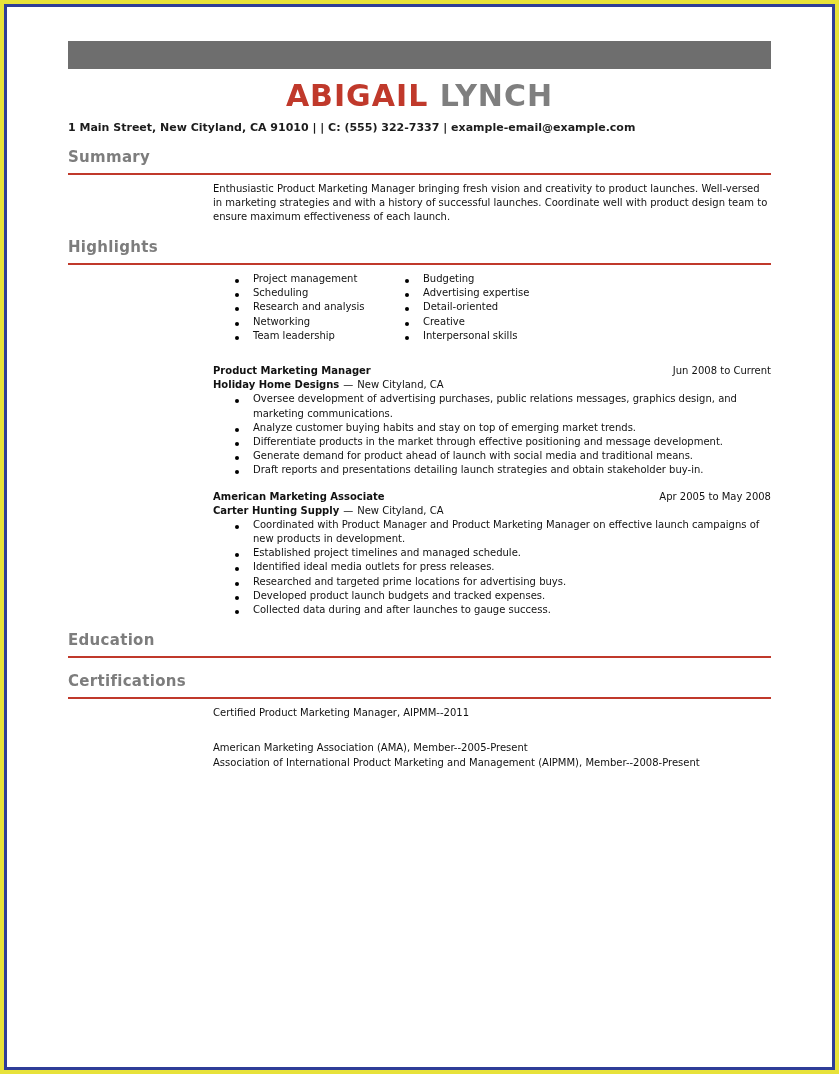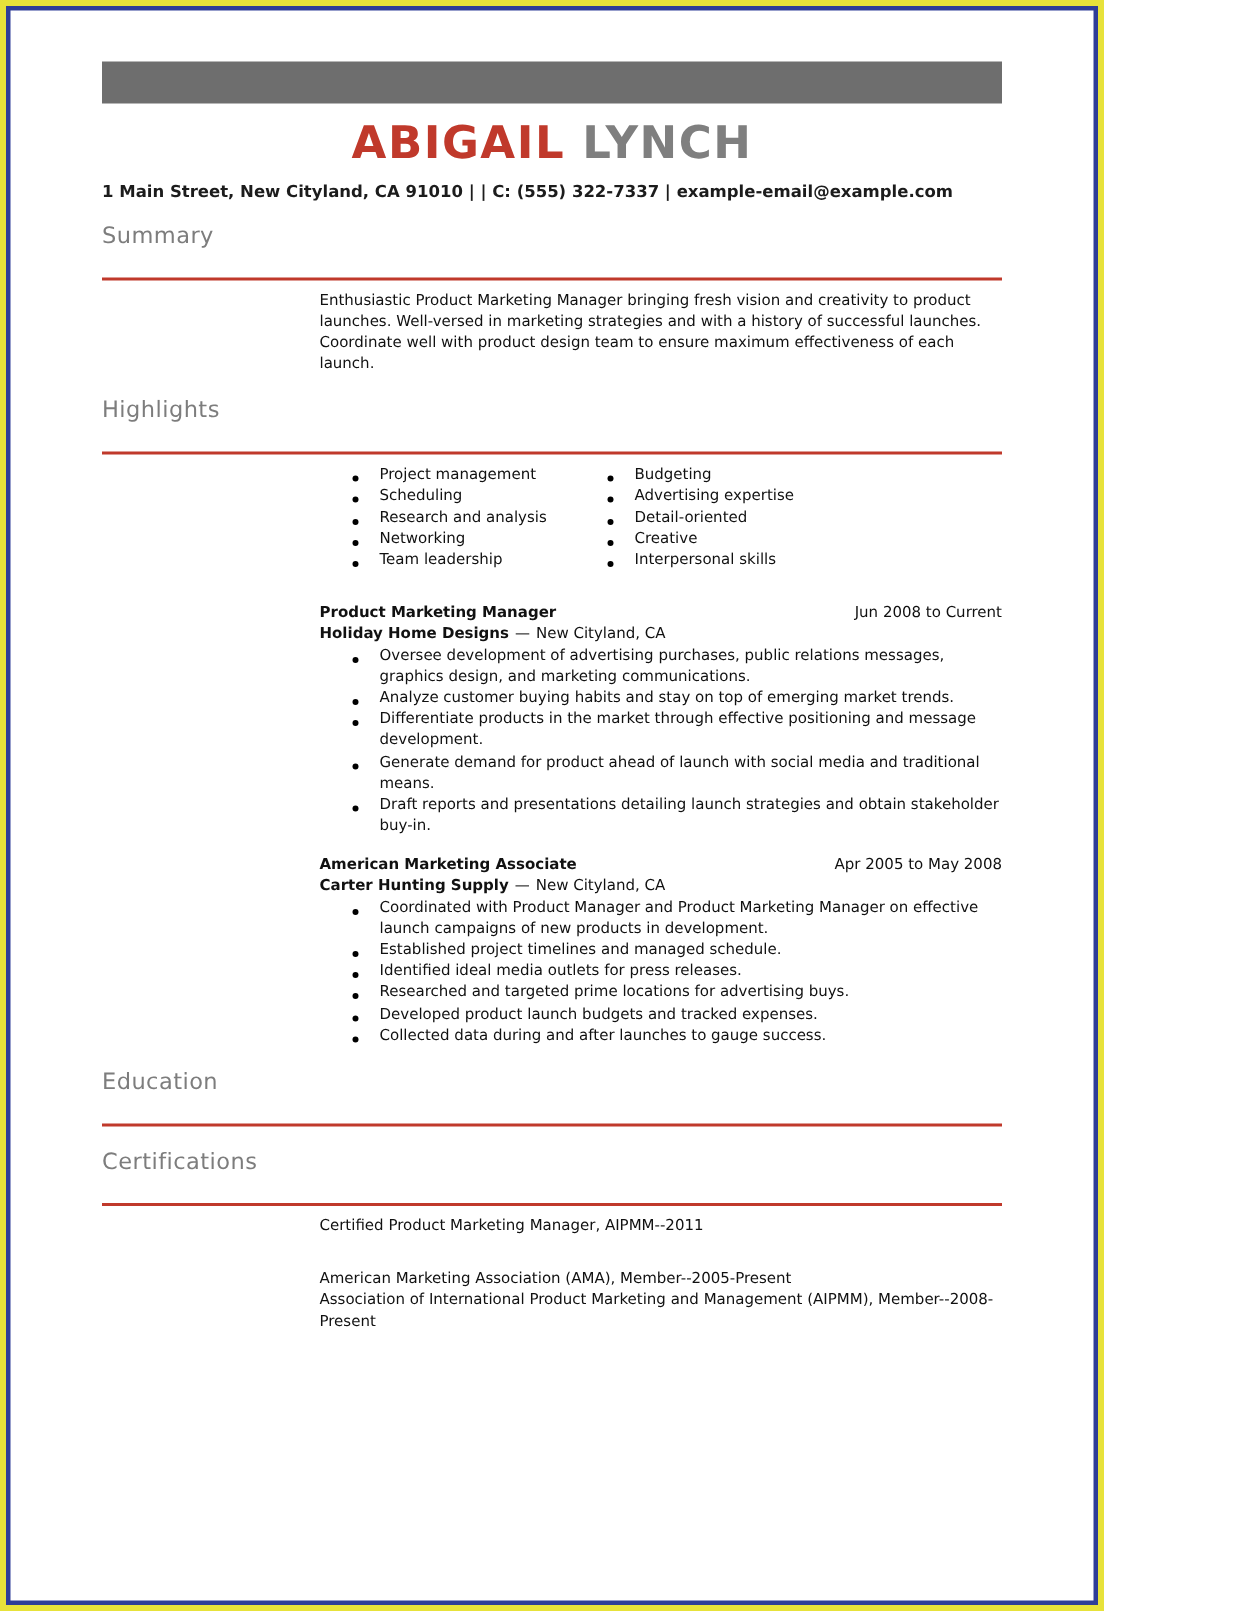--- a/index.html
+++ b/index.html
@@ -1,36 +1,36 @@
 <!DOCTYPE html>
 <html><head>
 <meta charset="utf-8">
 <style>
   * { margin: 0; padding: 0; box-sizing: border-box; }
   html, body { background: #ffffff; }
   body { font-family: "DejaVu Sans", "Liberation Sans", sans-serif; color: #111; }
 
-  .frame-y { width: 736px; height: 1074px; background: #e7e23a; padding: 4px; }
+  .frame-y { width: 839px; height: 1074px; background: #e7e23a; padding: 4px; }
   .frame-b { width: 100%; height: 100%; background: #2e3d98; padding: 3px; }
   .page    { width: 100%; height: 100%; background: #ffffff; overflow: hidden;
              padding: 34px 61px 0 61px; }
 
   .topbar { height: 28px; background: #6e6e6e; }
 
   .name { text-align: center; margin-top: 10px; font-size: 30px; line-height: 1.15;
           font-weight: bold; letter-spacing: 1px; }
   .name-first { color: #c0392b; }
   .name-last  { color: #7f7f7f; }
 
   .contact { text-align: left; font-size: 11px; font-weight: bold; margin-top: 7px;
              color: #1c1c1c; }
 
   .sec { margin-top: 14px; }
-  .sec-title { font-size: 15px; font-weight: normal; color: #7d7d7d; letter-spacing: .3px;
-               border-bottom: 2px solid #c0392b; padding-bottom: 19px; }
+  .sec-title { font-size: 15px; font-weight: bold; color: #7d7d7d; letter-spacing: .3px;
+               border-bottom: 2px solid #c0392b; padding-bottom: 7px; }
   .sec-body { margin-left: 145px; padding-top: 7px; font-size: 10px; line-height: 1.42; }
 
   
   ul.bullets { list-style: none; }
   ul.bullets li { position: relative; padding-left: 40px; }
   ul.bullets li::before { content: ""; position: absolute; left: 22px; top: 7px;
                           width: 4px; height: 4px; border-radius: 50%; background: #000; }
 
   .hl-cols { display: flex; }
   .hl-col1 { width: 170px; flex: 0 0 170px; }

